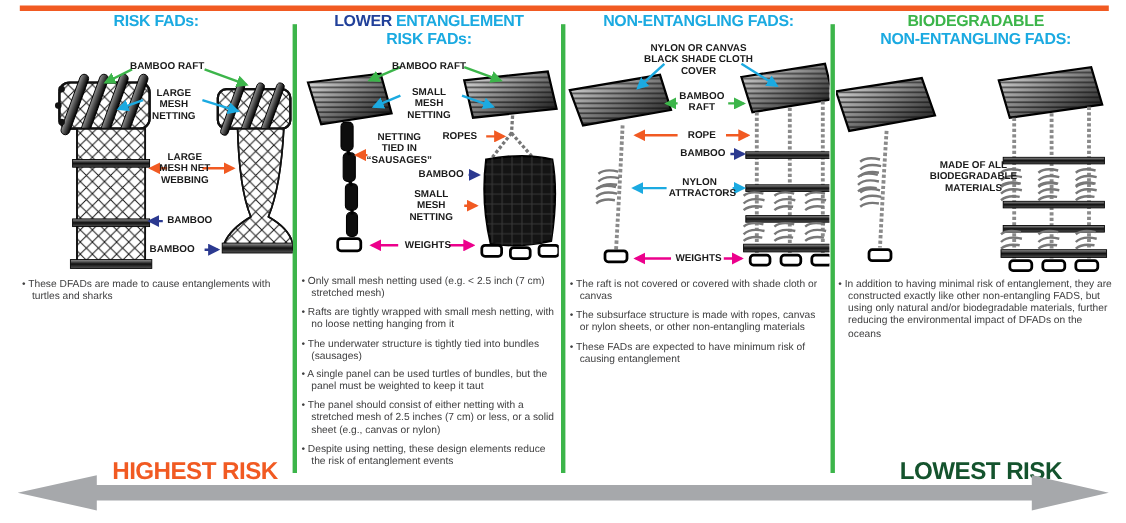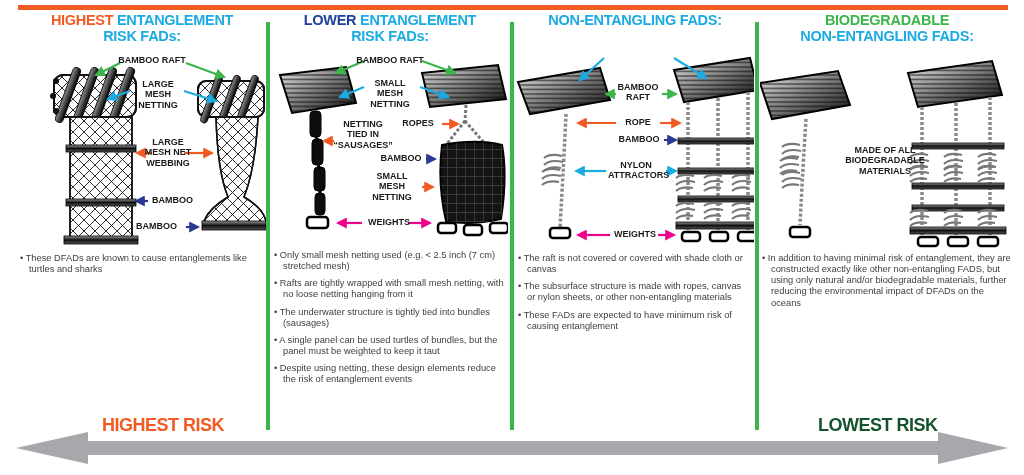--- a/index.html
+++ b/index.html
@@ -12,21 +12,21 @@
          font-weight:bold;font-size:14.5px;line-height:1.08;letter-spacing:-0.3px;}
   .t-orange{color:#F15A22}.t-cyan{color:#1BAAE1}.t-navy{color:#21409A}.t-green{color:#3CB54A}
   .diagram{position:absolute;left:0;right:0;}
   .diagram svg{position:absolute;left:0;top:0;}
   .lbl{position:absolute;font-weight:bold;font-size:9px;line-height:1.15;color:#1a1a1a;
        text-align:center;white-space:pre-line;}
   .bullets{position:absolute;left:2px;right:2px;list-style:none;margin:0;padding:0;
            font-size:9.3px;line-height:1.2;color:#404041;}
   .bullets li{margin:0 0 6px 0;padding-left:9px;text-indent:-9px;}
   .bullets li::before{content:"• ";}
-  .risk-label{position:absolute;top:415px;font-weight:bold;font-size:18px;letter-spacing:-0.5px;}
+  .risk-label{position:absolute;top:415px;font-weight:bold;font-size:22px;letter-spacing:-0.5px;}
   .risk-left{left:102px;color:#F15A22;}
   .risk-right{left:818px;color:#14532d;}
   .risk-arrow{position:absolute;left:0;top:426px;}
 </style>
 </head>
 <body>
 
 <div class="stage">
 
   <svg width="0" height="0" style="position:absolute">
@@ -76,22 +76,20 @@
     </defs>
   </svg>
 
   <div class="topbar"></div>
   <div class="vdiv" style="left:266px"></div>
   <div class="vdiv" style="left:510px"></div>
   <div class="vdiv" style="left:755px"></div>
 
   <section class="panel" style="left:18px;width:248px">
     <div class="title">
-      <div><span class="t-orange">HIGHEST</span>
-        <span class="t-cyan">ENTANGLEMENT</span></div>
       <div class="t-cyan">RISK FADs:</div>
     </div>
     <div class="diagram" style="top:55px;height:195px">
       <svg width="248" height="195" viewBox="0 0 248 195">
 
         <g>
           <rect x="36" y="20" width="82" height="42" rx="9" fill="#fff" stroke="#111" stroke-width="2"></rect>
           <rect x="36" y="20" width="82" height="42" rx="9" fill="url(#mesh)" stroke="#111" stroke-width="2"></rect>
           <rect x="46" y="11" width="8" height="58" rx="4" fill="url(#g-pole)" stroke="#000" stroke-width="0.8" transform="rotate(20 50 40)"></rect>
           <rect x="64" y="11" width="8" height="58" rx="4" fill="url(#g-pole)" stroke="#000" stroke-width="0.8" transform="rotate(20 68 40)"></rect>
@@ -145,21 +143,21 @@
       <div class="lbl" style="left:104px;top:24px;width:72px">LARGE
 MESH
 NETTING</div>
       <div class="lbl" style="left:113px;top:82px;width:74px">LARGE
 MESH NET
 WEBBING</div>
       <div class="lbl" style="left:134px;top:140px;width:52px;text-align:left">BAMBOO</div>
       <div class="lbl" style="left:118px;top:166px;width:48px;text-align:left">BAMBOO</div>
     </div>
     <ul class="bullets" style="top:253px">
-      <li>These DFADs are known to cause entanglements like turtles and sharks</li>
+      <li>These DFADs are made to cause entanglements with turtles and sharks</li>
     </ul>
   </section>
 
   <section class="panel" style="left:272px;width:236px">
     <div class="title">
       <div><span class="t-navy">LOWER</span>
         <span class="t-cyan">ENTANGLEMENT</span></div>
       <div class="t-cyan">RISK FADs:</div>
     </div>
     <div class="diagram" style="top:55px;height:190px">
@@ -229,20 +227,21 @@
       <div class="lbl" style="left:92px;top:116px;width:56px">SMALL
 MESH
 NETTING</div>
       <div class="lbl" style="left:94px;top:162px;width:46px">WEIGHTS</div>
     </div>
     <ul class="bullets" style="top:250px">
       <li>Only small mesh netting used (e.g. &lt; 2.5 inch (7 cm) stretched mesh)</li>
       <li>Rafts are tightly wrapped with small mesh netting, with no loose netting hanging from it</li>
       <li>The underwater structure is tightly tied into bundles (sausages)</li>
       <li>A single panel can be used turtles of bundles, but the panel must be weighted to keep it taut</li>
+      <li>The panel should consist of either netting with a stretched mesh of 2.5 inches (7 cm) or less, or a solid sheet (e.g., canvas or nylon)</li>
       <li>Despite using netting, these design elements reduce the risk of entanglement events</li>
     </ul>
   </section>
 
   <section class="panel" style="left:516px;width:238px">
     <div class="title">
       <div class="t-cyan">NON-ENTANGLING FADS:</div>
     </div>
     <div class="diagram" style="top:38px;height:210px">
       <svg width="238" height="210" viewBox="0 0 238 210">
@@ -302,20 +301,23 @@
         <line x1="148" y1="102" x2="160" y2="102" stroke="#2B3990" stroke-width="2.2" marker-end="url(#ah-b)"></line>
         <g stroke-width="2.2" fill="none">
           <line x1="90" y1="133" x2="60" y2="133" stroke="#1BAAE1" marker-end="url(#ah-c)"></line>
           <line x1="150" y1="133" x2="160" y2="133" stroke="#1BAAE1" marker-end="url(#ah-c)"></line>
         </g>
         <g stroke-width="2.2" fill="none">
           <line x1="94" y1="197" x2="62" y2="197" stroke="#EC008C" marker-end="url(#ah-m)"></line>
           <line x1="142" y1="197" x2="158" y2="197" stroke="#EC008C" marker-end="url(#ah-m)"></line>
         </g>
       </svg>
+      <div class="lbl" style="left:46px;top:0;width:146px">NYLON OR CANVAS
+BLACK SHADE CLOTH
+COVER</div>
       <div class="lbl" style="left:94px;top:44px;width:56px">BAMBOO
 RAFT</div>
       <div class="lbl" style="left:102px;top:79px;width:40px">ROPE</div>
       <div class="lbl" style="left:100px;top:96px;width:46px">BAMBOO</div>
       <div class="lbl" style="left:92px;top:122px;width:56px">NYLON
 ATTRACTORS</div>
       <div class="lbl" style="left:96px;top:191px;width:46px">WEIGHTS</div>
     </div>
     <ul class="bullets" style="top:253px">
       <li>The raft is not covered or covered with shade cloth or canvas</li>

